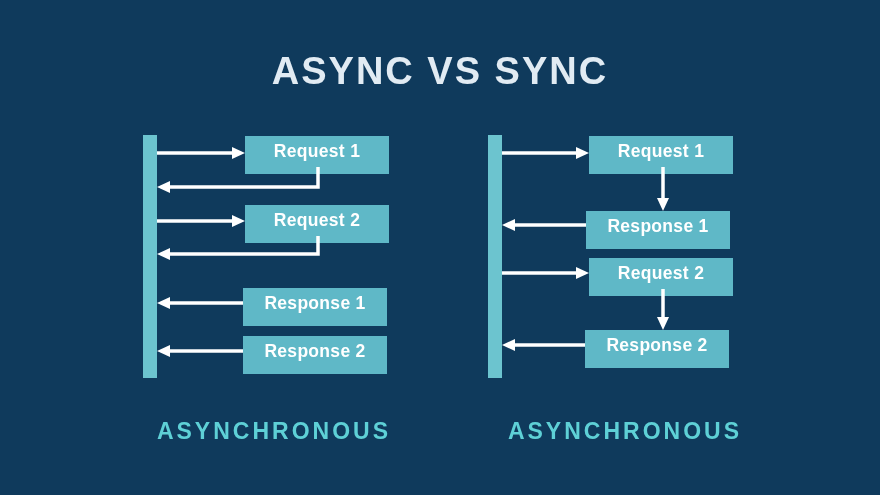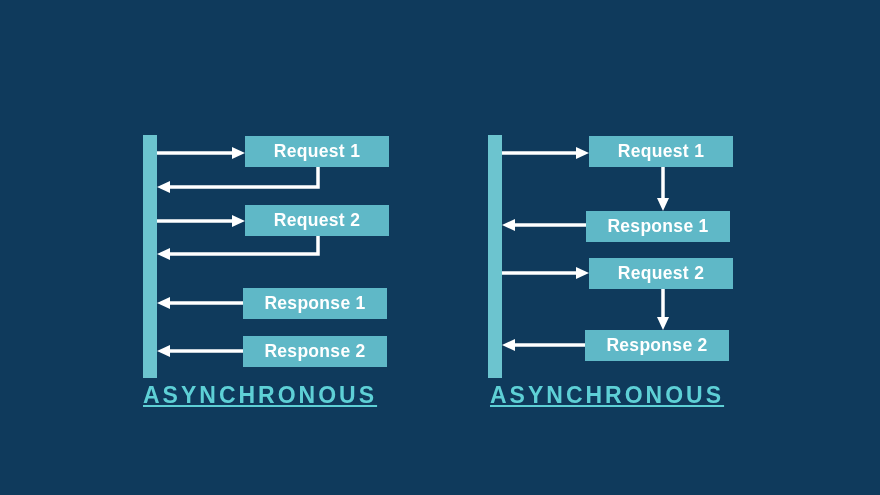--- a/index.html
+++ b/index.html
@@ -31,21 +31,21 @@
     width: 14px;
     height: 243px;
     top: 135px;
     background: var(--bar, #6cc4cf);
   }
   .bar.left  { left: 143px; }
   .bar.right { left: 488px; }
   .box {
     position: absolute;
     width: 144px;
-    height: 31px;
+    height: 38px;
     background: var(--box, #5fb8c7);
     color: var(--box_text, #ffffff);
     font-size: 17.5px;
     font-weight: bold;
     line-height: 31px;
     text-align: center;
     letter-spacing: 0.3px;
   }
   .arrows {
     position: absolute;
@@ -57,36 +57,36 @@
     stroke: var(--arrow, #ffffff);
     stroke-width: 3.5;
     fill: none;
   }
   .arrow-head {
     fill: var(--arrow, #ffffff);
     stroke: none;
   }
   .caption {
     position: absolute;
-    top: 382px;
+    top: 418px;
     font-size: 23px;
     font-weight: bold;
     letter-spacing: 3px;
-    text-align: left;
+    text-align: right;
     color: var(--label_text, #5ed0d6);
-    text-decoration: underline;
   }
   .caption.left  { left: 143px; width: 248px; }
   .caption.right { left: 490px; width: 252px; }
 </style>
 </head>
 <body>
 
 <div class="canvas">
 
+  <div class="title">ASYNC VS SYNC</div>
 
   <div class="bar left"></div>
   <div class="bar right"></div>
 
   <div class="box" style="left:245px; top:136px;">Request 1</div>
   <div class="box" style="left:245px; top:205px;">Request 2</div>
   <div class="box" style="left:243px; top:288px;">Response 1</div>
   <div class="box" style="left:243px; top:336px;">Response 2</div>
 
   <div class="box" style="left:589px; top:136px;">Request 1</div>

